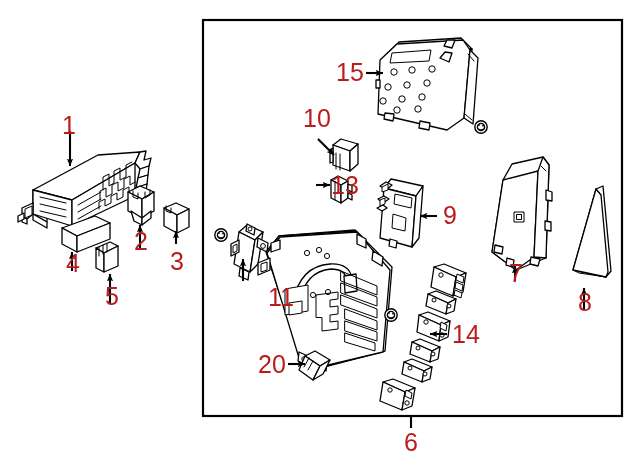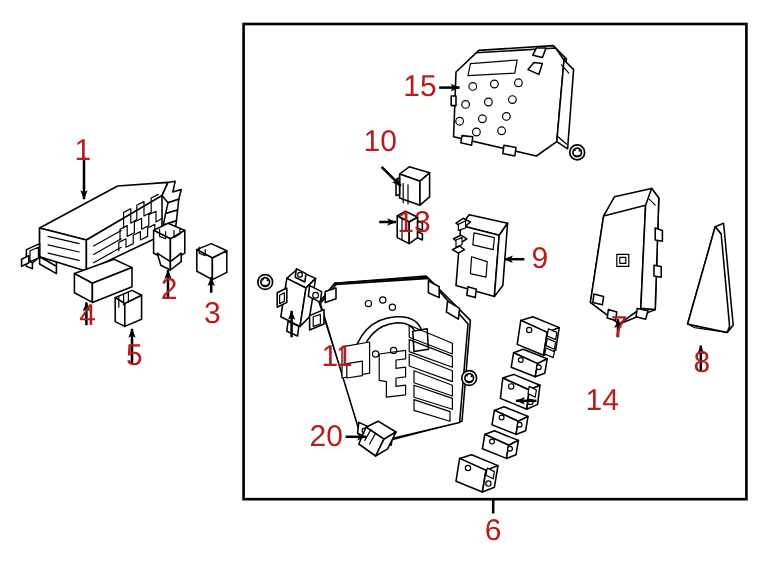--- a/index.html
+++ b/index.html
@@ -356,16 +356,16 @@
 <div class="lbl" style="left:66px;  top:251px;">4</div>
 <div class="lbl" style="left:105px; top:284px;">5</div>
 <div class="lbl" style="left:404px; top:430px;">6</div>
 <div class="lbl" style="left:509px; top:261px;">7</div>
 <div class="lbl" style="left:578px; top:290px;">8</div>
 <div class="lbl" style="left:443px; top:203px;">9</div>
 <div class="lbl" style="left:303px; top:106px;">10</div>
 <div class="lbl" style="left:232px; top:285px;margin-left:36px;">11</div>
 <div class="lbl" style="left:258px; top:352px;">20</div>
 <div class="lbl" style="left:283px; top:173px;margin-left:48px;">13</div>
-<div class="lbl" style="left:452px; top:322px;margin-left:36px;">14</div>
+<div class="lbl" style="left:452px; top:322px;">14</div>
 <div class="lbl" style="left:336px; top:60px;">15</div>
 
 </div>
 
 </body></html>

